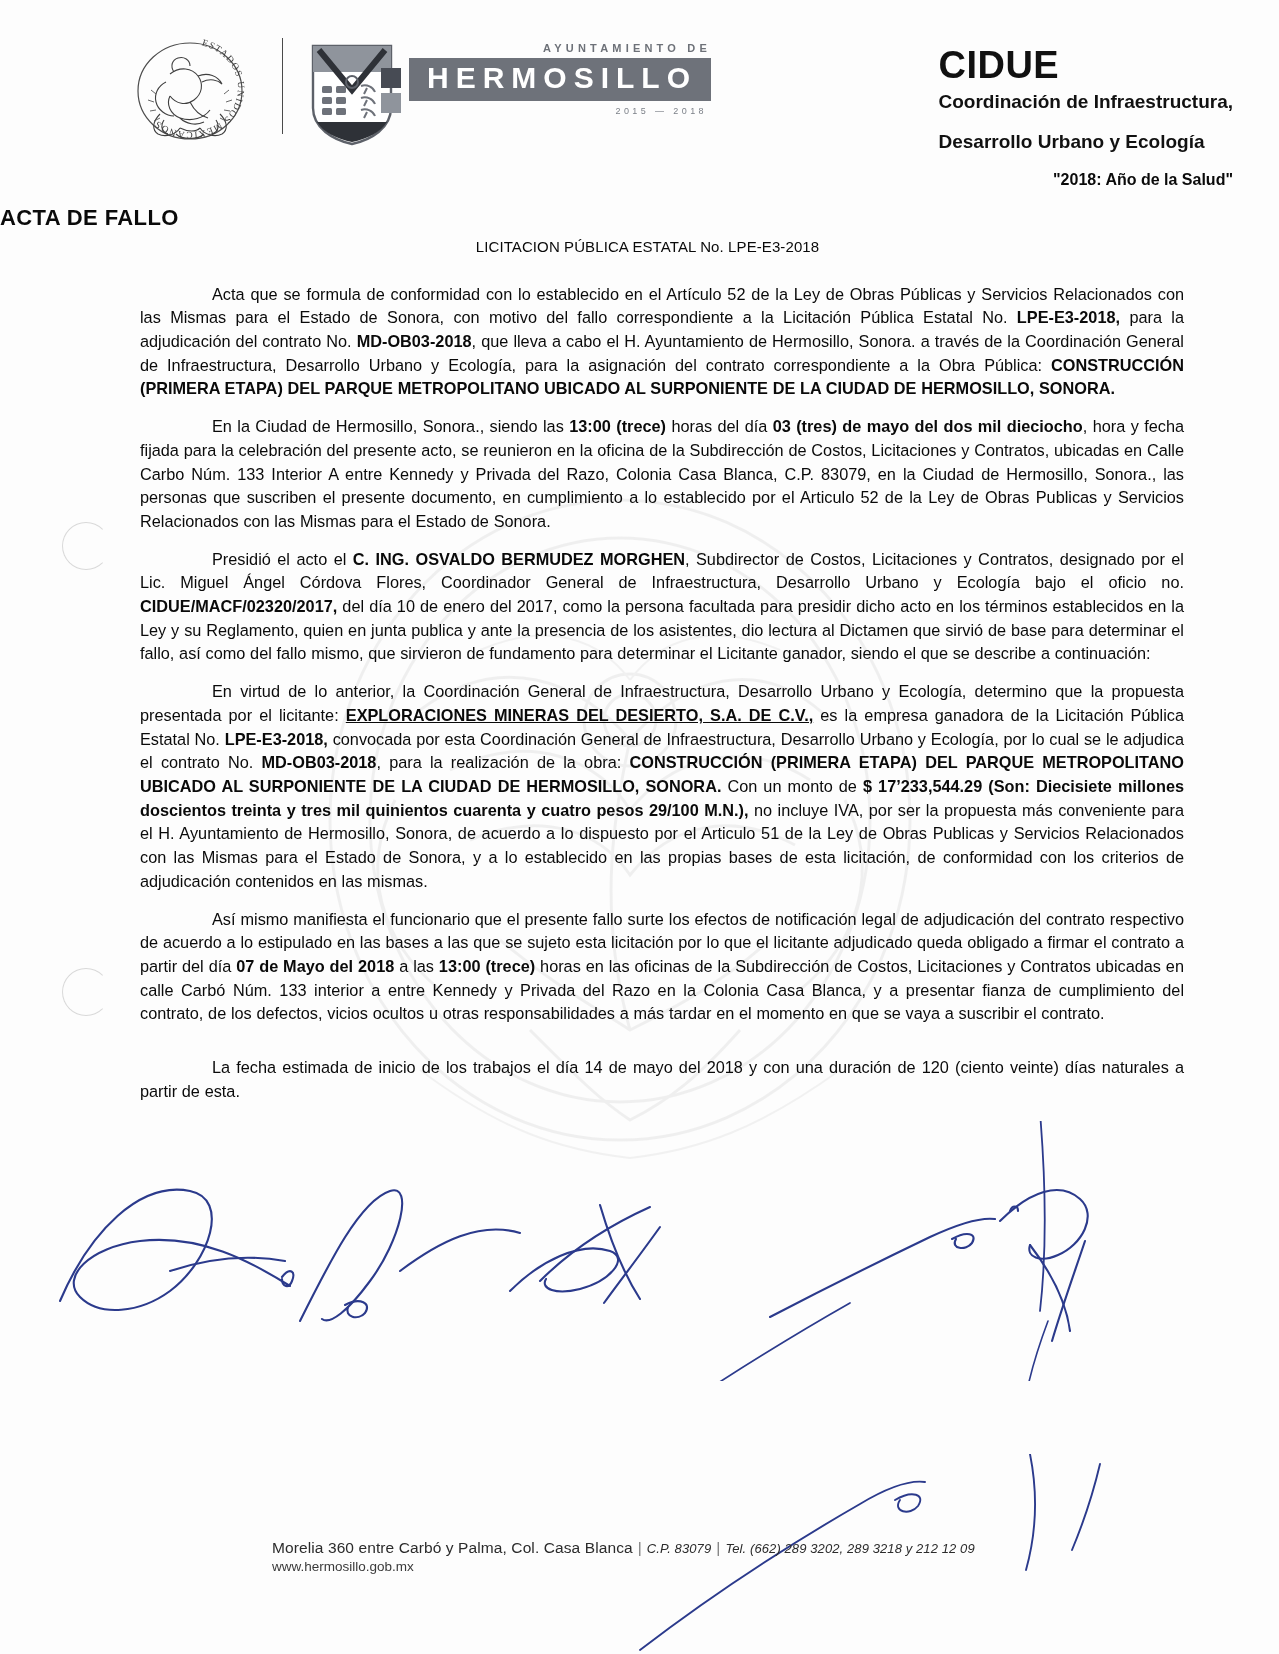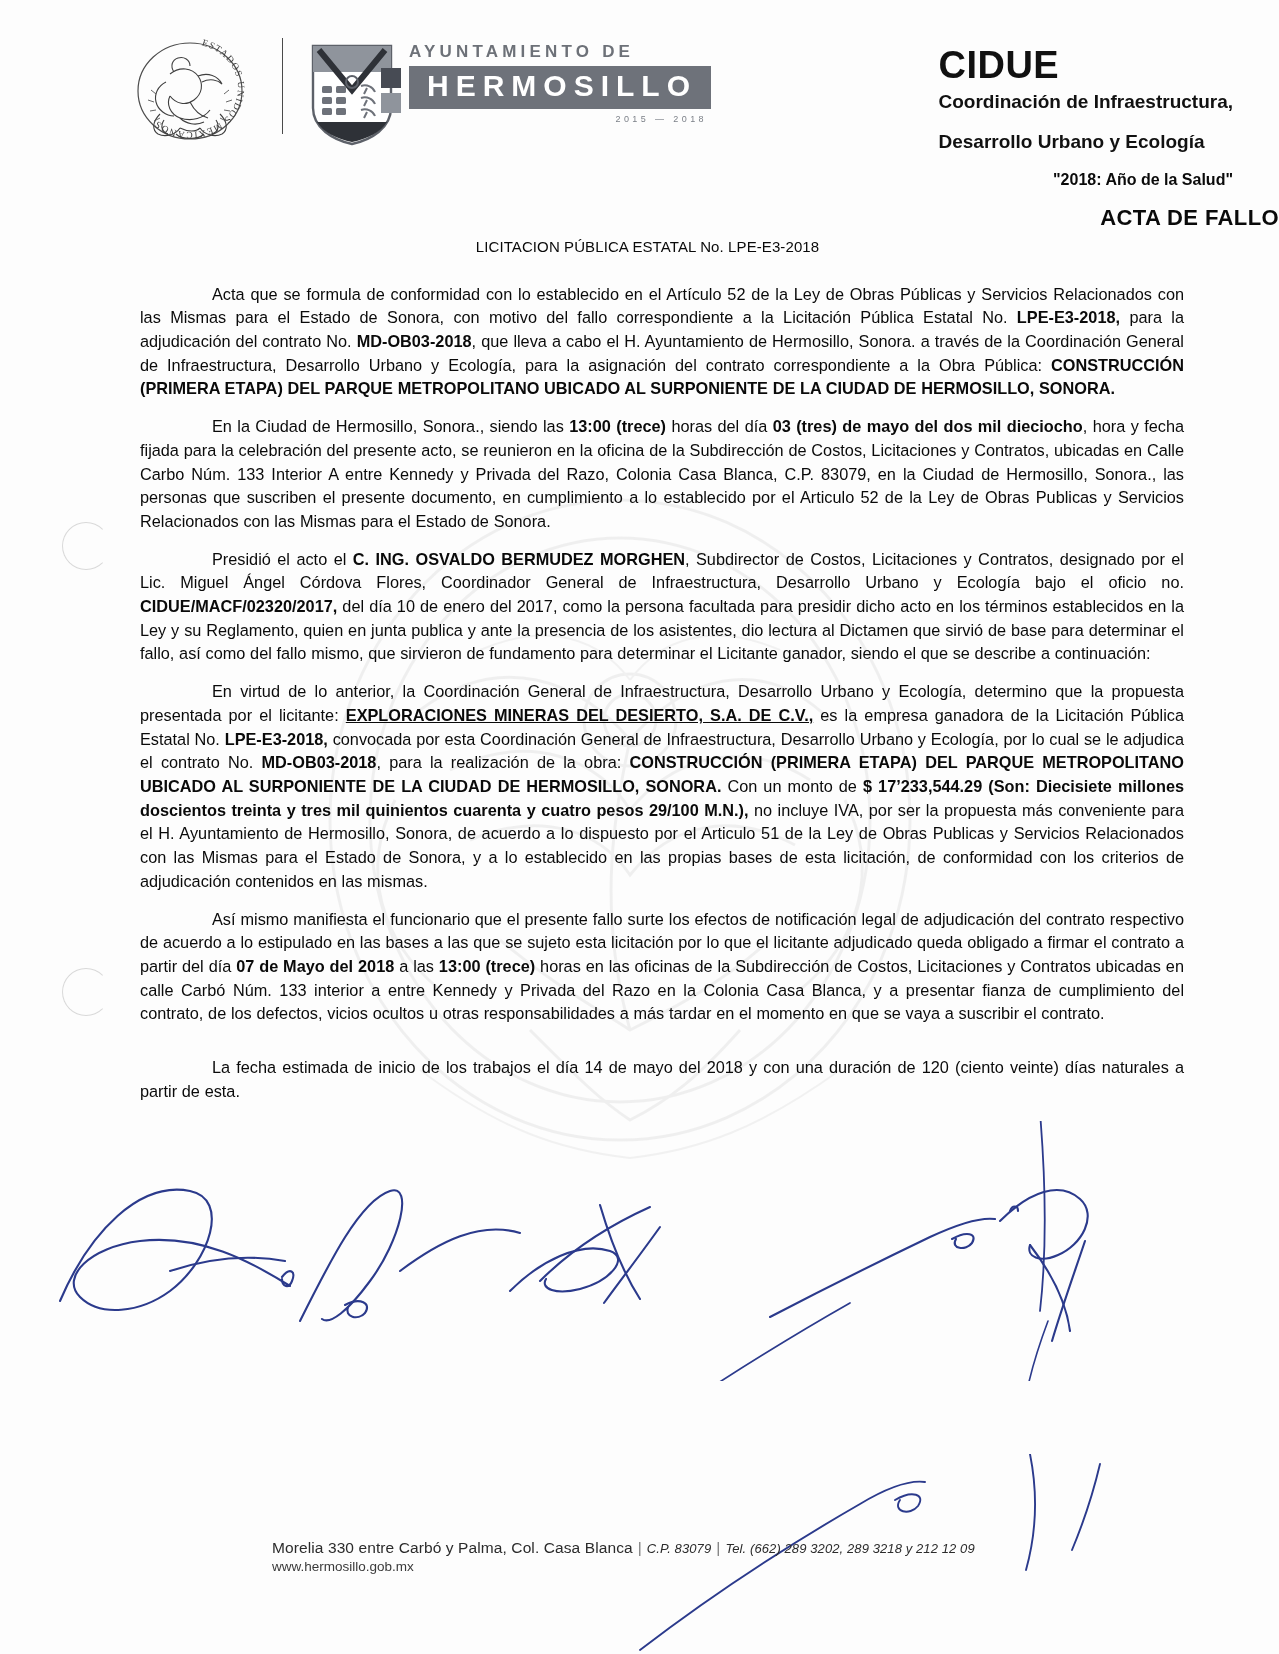--- a/index.html
+++ b/index.html
@@ -84,24 +84,24 @@
   .hmo-blocks {
     position: absolute;
     left: -28px;
     top: 26px;
     width: 20px;
   }
   .hmo-blocks div { width: 20px; height: 20px; }
   .blk-dark { background: #474b54; margin-bottom: 5px; }
   .blk-mid  { background: #8f949c; }
   .ayto-line {
-    font-size: 17px;
+    font-size: 11px;
     letter-spacing: 4.2px;
     color: #6d7178;
-    text-align: left;
+    text-align: right;
     margin-bottom: 4px;
     font-weight: 600;
   }
   .hmo-bar {
     background: #6e727a;
     color: #ffffff;
     font-size: 30px;
     font-weight: 700;
     letter-spacing: 7px;
     padding: 5px 14px 8px 18px;
@@ -137,21 +137,21 @@
     text-align: right;
     font-size: 16px;
     font-weight: 700;
     padding: 16px 46px 0 0;
     position: relative;
     z-index: 2;
   }
 
   
   .doc-title {
-    text-align: right;
+    text-align: left;
     font-size: 22px;
     font-weight: 700;
     letter-spacing: 0.4px;
     margin-top: 16px;
     position: relative;
     z-index: 2;
   }
   .doc-subtitle {
     text-align: center;
     font-size: 15px;
@@ -376,18 +376,18 @@
     <g fill="none" stroke="#2b3a8c" stroke-width="1.9" stroke-linecap="round">
       <path d="M640 196 C700 150 780 96 860 50 C890 32 910 26 925 28"></path>
       <path d="M895 46 C912 36 926 40 918 52 C910 62 892 58 900 46"></path>
       <path d="M1030 0 C1038 40 1036 80 1026 116"></path>
       <path d="M1100 10 C1092 44 1082 72 1072 96"></path>
     </g>
   </svg>
 
   <div class="footer">
     <div class="footer-line1">
-      <span>Morelia 330 entre Carbó y Palma, Col. Casa Blanca</span><span class="sep">|</span><span class="footer-small">C.P. 83079</span><span class="sep">|</span><span class="footer-small">Tel. (662) 289 3202,  289 3218 y 212 12 09</span>
+      <span>Morelia 360 entre Carbó y Palma, Col. Casa Blanca</span><span class="sep">|</span><span class="footer-small">C.P. 83079</span><span class="sep">|</span><span class="footer-small">Tel. (662) 289 3202,  289 3218 y 212 12 09</span>
     </div>
     <div class="footer-line2">www.hermosillo.gob.mx</div>
   </div>
 
 </div>
 
 </body></html>

